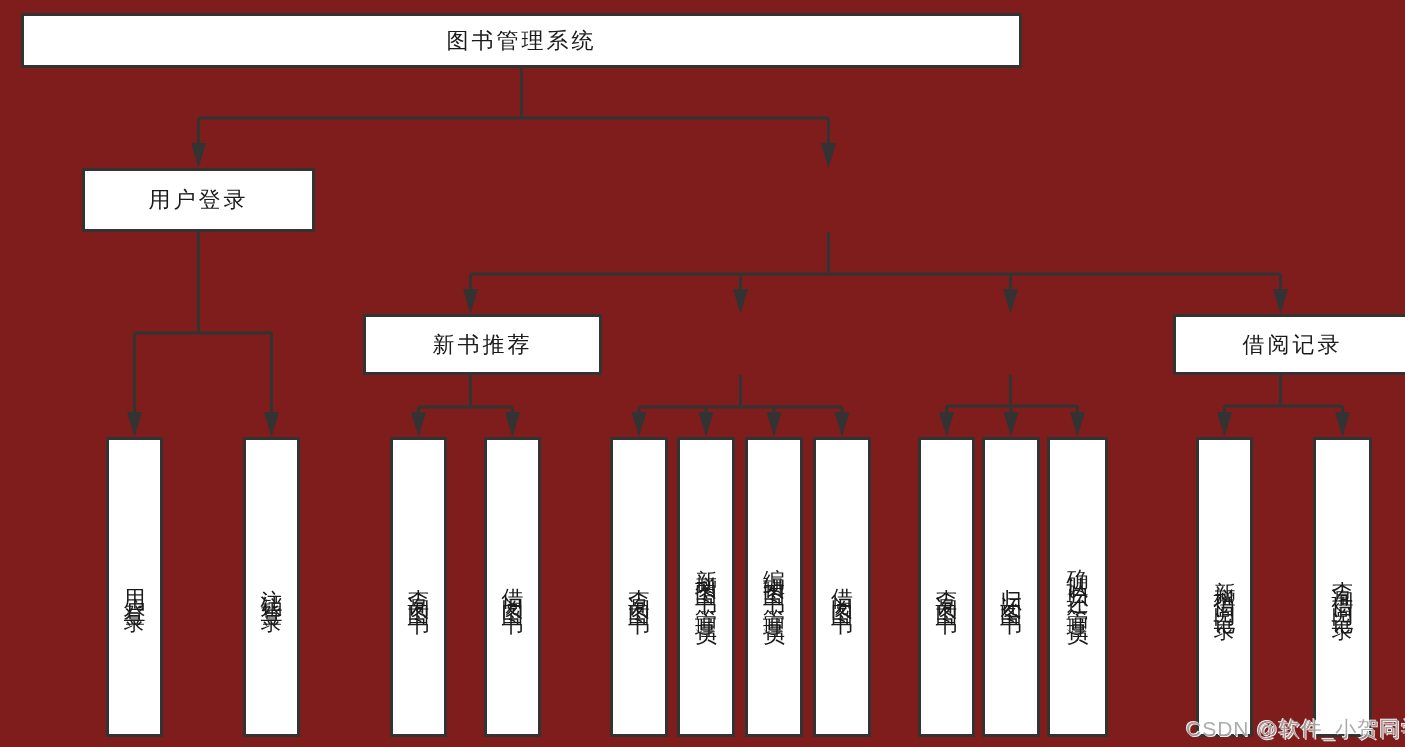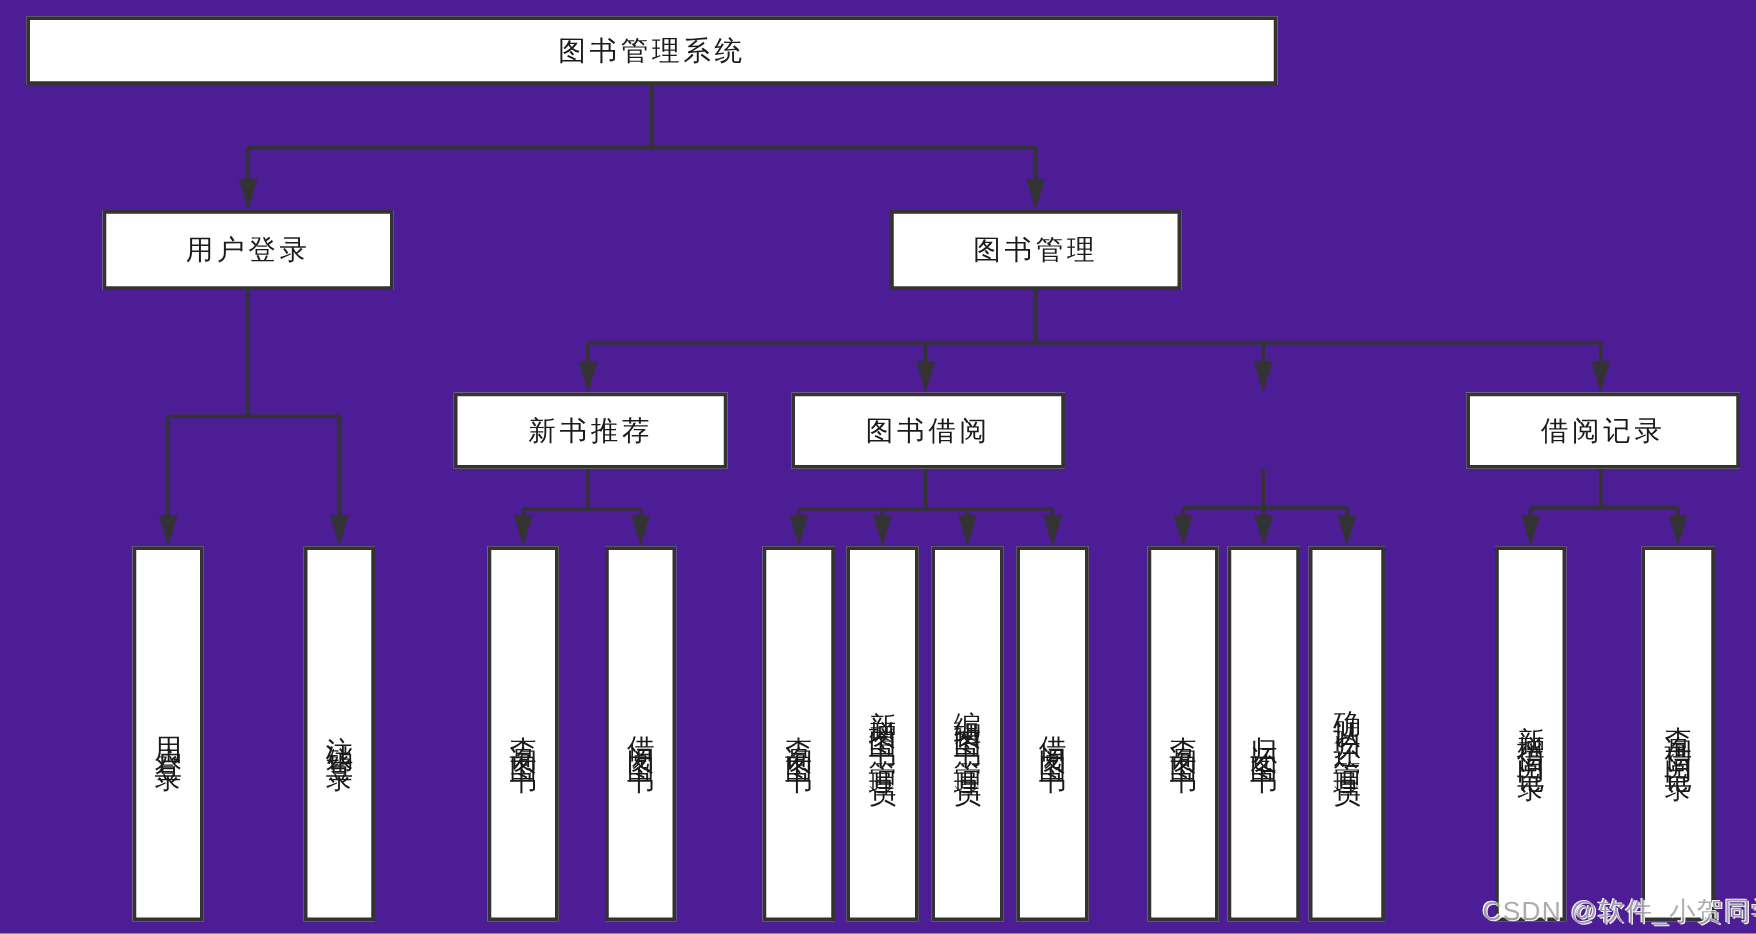--- a/index.html
+++ b/index.html
@@ -5,21 +5,21 @@
   html, body {
     margin: 0;
     padding: 0;
     background: #ffffff;
     font-family: "Liberation Sans", sans-serif;
   }
   .canvas {
     position: relative;
     width: 1405px;
     height: 747px;
-    background: #4c1d95;
+    background: #7f1d1d;
     overflow: hidden;
   }
   .connectors {
     position: absolute;
     left: 0;
     top: 0;
     z-index: 1;
   }
   .box {
     position: absolute;
@@ -32,21 +32,21 @@
     color: #1a1a1a;
     z-index: 2;
   }
   .hlabel {
     font-size: 22px;
     letter-spacing: 3px;
     white-space: nowrap;
   }
   .root-box  { left: 21px;  top: 13px;  width: 1001px; height: 55px; }
   .l2-box    { top: 168px; width: 233px; height: 64px; }
-  .l3-box    { top: 314px; width: 219px; height: 61px; }
+  .l3-box    { top: 314px; width: 239px; height: 61px; }
   .leaf-box  { top: 437px; height: 300px; }
   .vlabel {
     writing-mode: vertical-rl;
     text-orientation: mixed;
     font-size: 22px;
     letter-spacing: 8px;
     line-height: 1;
     white-space: nowrap;
   }
   .watermark {
@@ -107,29 +107,23 @@
     </g>
   </svg>
 
   <div class="box root-box">
     <span class="hlabel">图书管理系统</span>
   </div>
 
   <div class="box l2-box" style="left:82px;">
     <span class="hlabel">用户登录</span>
   </div>
-  <div class="box l2-box" style="left:712px;">
-    <span class="hlabel">图书管理</span>
-  </div>
 
   <div class="box l3-box" style="left:363px;">
     <span class="hlabel">新书推荐</span>
-  </div>
-  <div class="box l3-box" style="left:633px;">
-    <span class="hlabel">图书借阅</span>
   </div>
   <div class="box l3-box" style="left:1173px;">
     <span class="hlabel">借阅记录</span>
   </div>
 
   <div class="box leaf-box" style="left:106px;width:57px;">
     <span class="vlabel">用户登录</span>
   </div>
   <div class="box leaf-box" style="left:243px;width:57px;">
     <span class="vlabel">注销登录</span>

